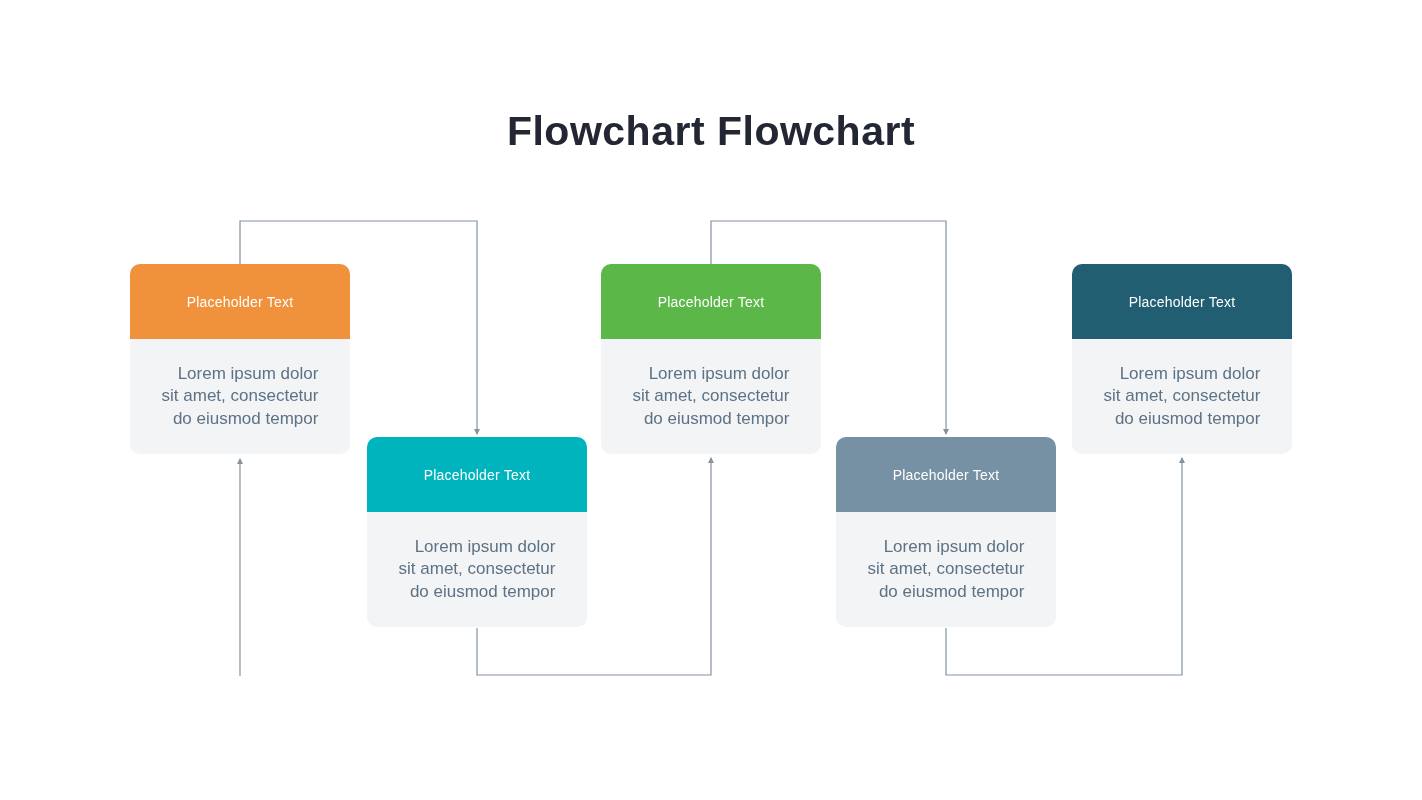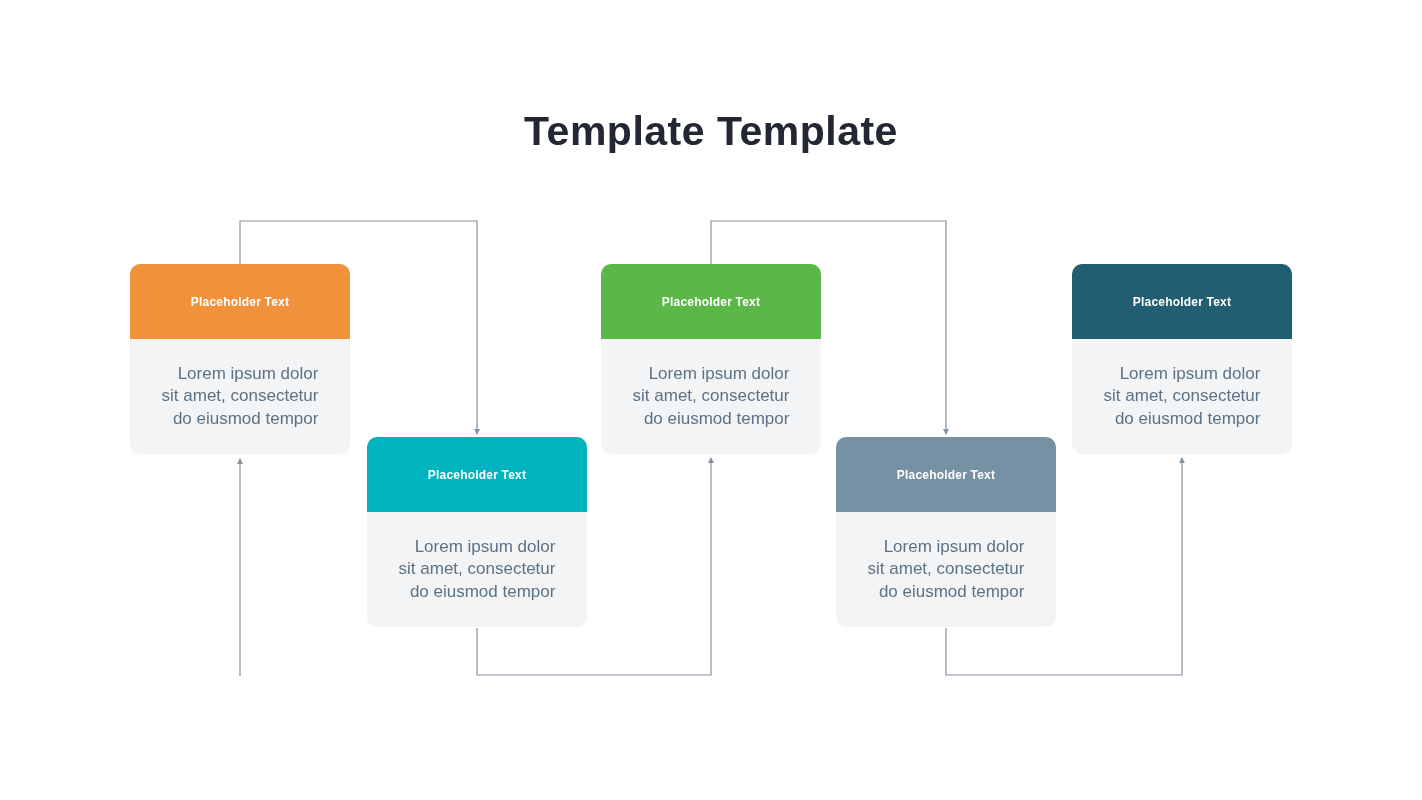--- a/index.html
+++ b/index.html
@@ -37,22 +37,22 @@
   }
   .card-header {
     height: 75px;
     flex: 0 0 75px;
     display: flex;
     align-items: center;
     justify-content: center;
   }
   .card-header-label {
     color: #ffffff;
-    font-size: 12px;
-    font-weight: bold;
+    font-size: 14px;
+    font-weight: normal;
     letter-spacing: 0.2px;
   }
   .card-body {
     flex: 1;
     background: #f2f4f5;
     display: flex;
     align-items: center;
     justify-content: center;
     text-align: right;
   }
@@ -66,21 +66,21 @@
   .card-2 { left: 367px;  top: 437px; }
   .card-3 { left: 601px;  top: 264px; }
   .card-4 { left: 836px;  top: 437px; }
   .card-5 { left: 1072px; top: 264px; }
 </style>
 </head>
 <body style="background: rgb(255, 255, 255);">
 
 <div class="slide">
 
-  <h1 class="slide-title" style="color: rgb(35, 39, 51);">Template Template</h1>
+  <h1 class="slide-title" style="color: rgb(35, 39, 51);">Flowchart Flowchart</h1>
 
   <svg id="connector-layer" viewBox="0 0 1422 800" xmlns="http://www.w3.org/2000/svg">
     <defs>
       <marker id="arrowhead" markerWidth="8" markerHeight="8" refX="5" refY="3" orient="auto" markerUnits="userSpaceOnUse">
         <path id="arrowhead-path" d="M0,0 L6,3 L0,6 Z" fill="#8592a0"></path>
       </marker>
     </defs>
   <polyline points="240,676 240,459" fill="none" stroke="#8592a0" stroke-width="1.2" marker-end="url(#arrowhead)"></polyline>
       <polyline points="240,264 240,221 477,221 477,434" fill="none" stroke="#8592a0" stroke-width="1.2" marker-end="url(#arrowhead)"></polyline>
       <polyline points="477,628 477,675 711,675 711,458" fill="none" stroke="#8592a0" stroke-width="1.2" marker-end="url(#arrowhead)"></polyline>

